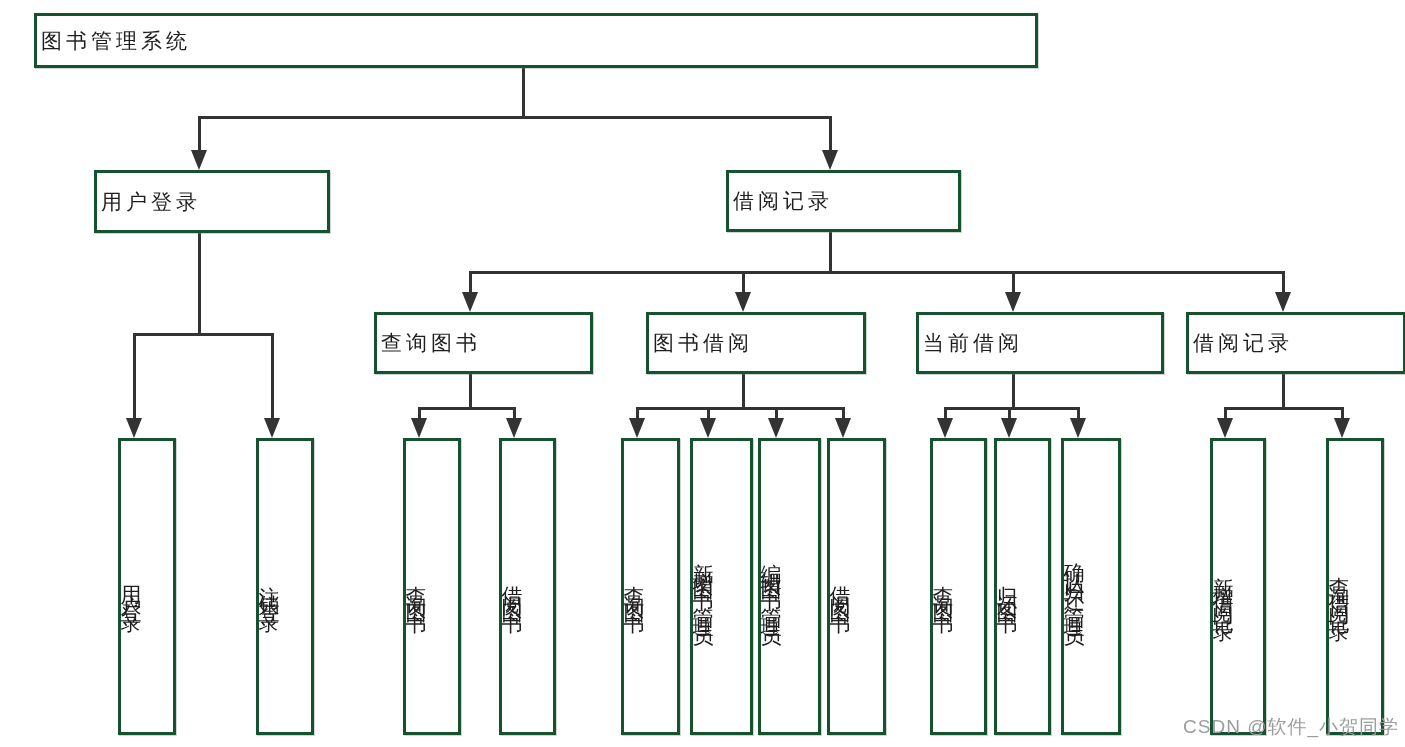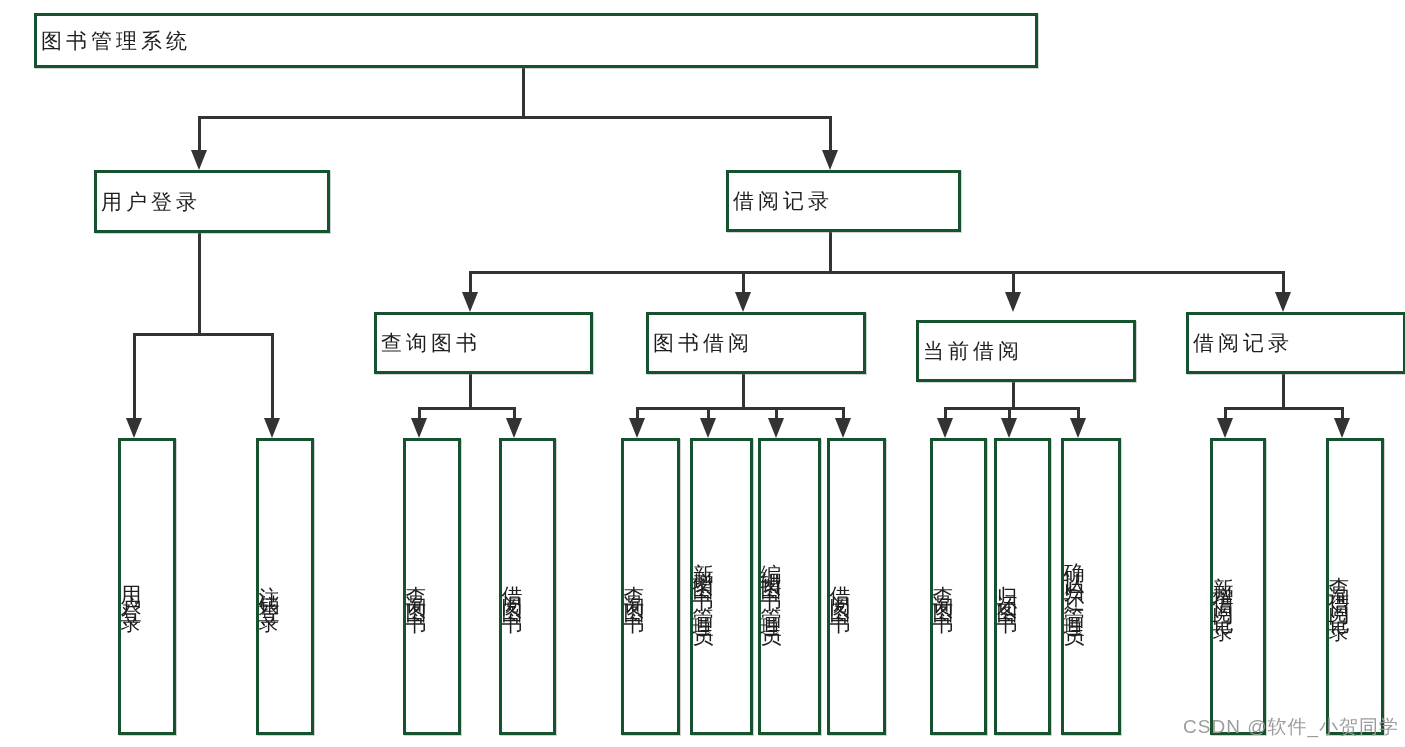--- a/index.html
+++ b/index.html
@@ -107,21 +107,21 @@
   <div class="box h" style="left:713px;top:170px;width:235px;height:62px">
     <span>借阅记录</span>
   </div>
 
   <div class="box h" style="left:361px;top:312px;width:219px;height:62px">
     <span>查询图书</span>
   </div>
   <div class="box h" style="left:633px;top:312px;width:220px;height:62px">
     <span>图书借阅</span>
   </div>
-  <div class="box h" style="left:903px;top:320px;width:220px;height:62px">
+  <div class="box h" style="left:903px;top:312px;width:248px;height:62px">
     <span>当前借阅</span>
   </div>
   <div class="box h" style="left:1173px;top:312px;width:220px;height:62px">
     <span>借阅记录</span>
   </div>
 
   <div class="box v" style="left:105px;top:438px;width:58px;height:297px">
     <span>用户登录</span>
   </div>
   <div class="box v" style="left:243px;top:438px;width:58px;height:297px">

